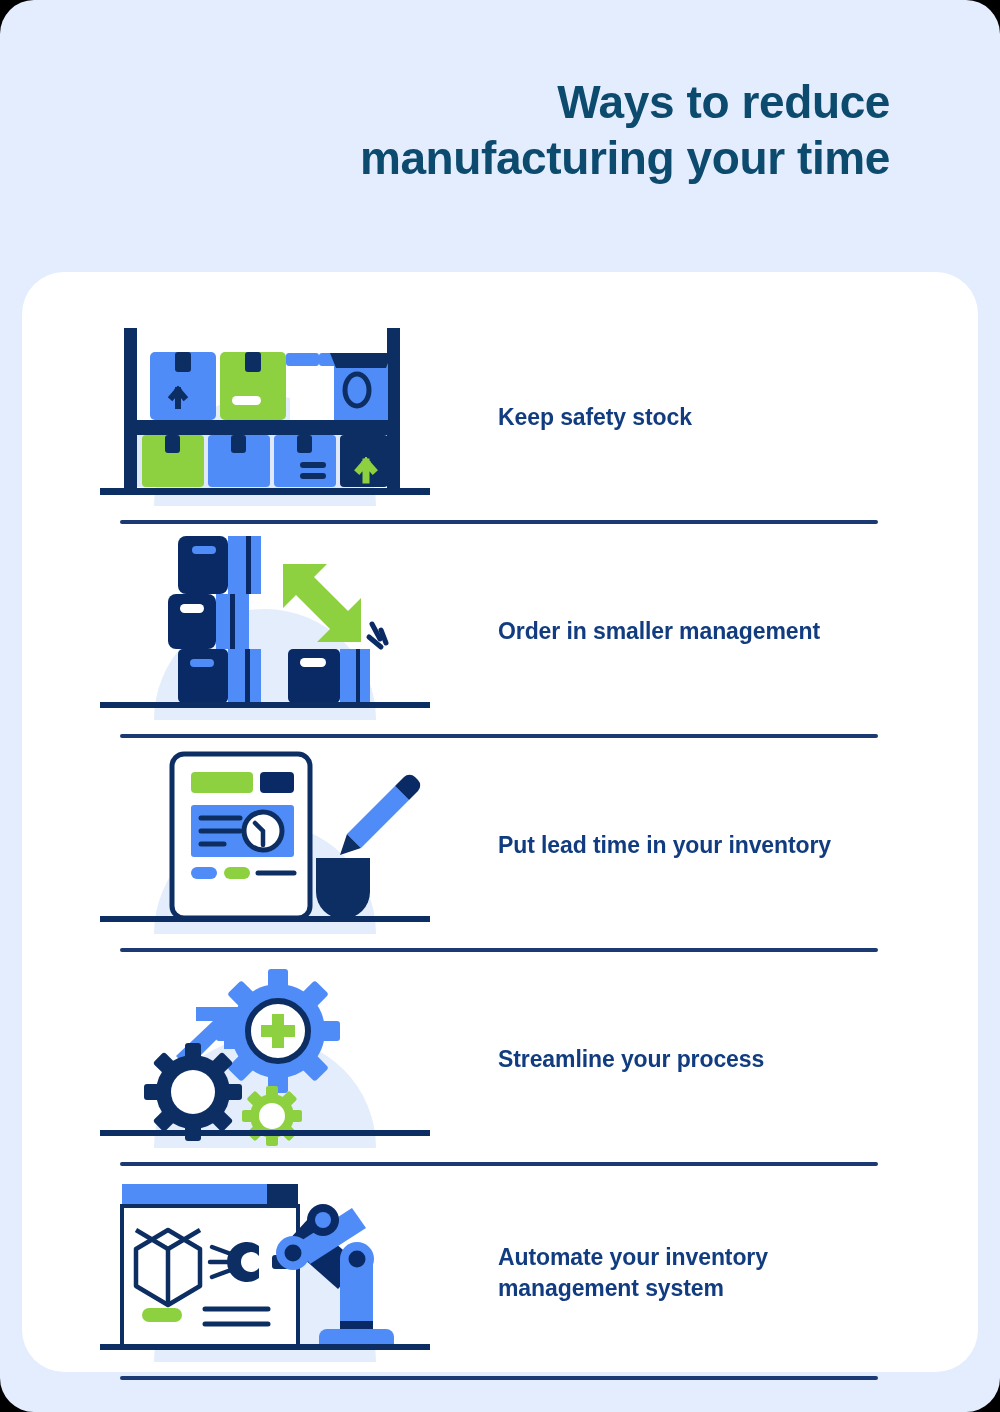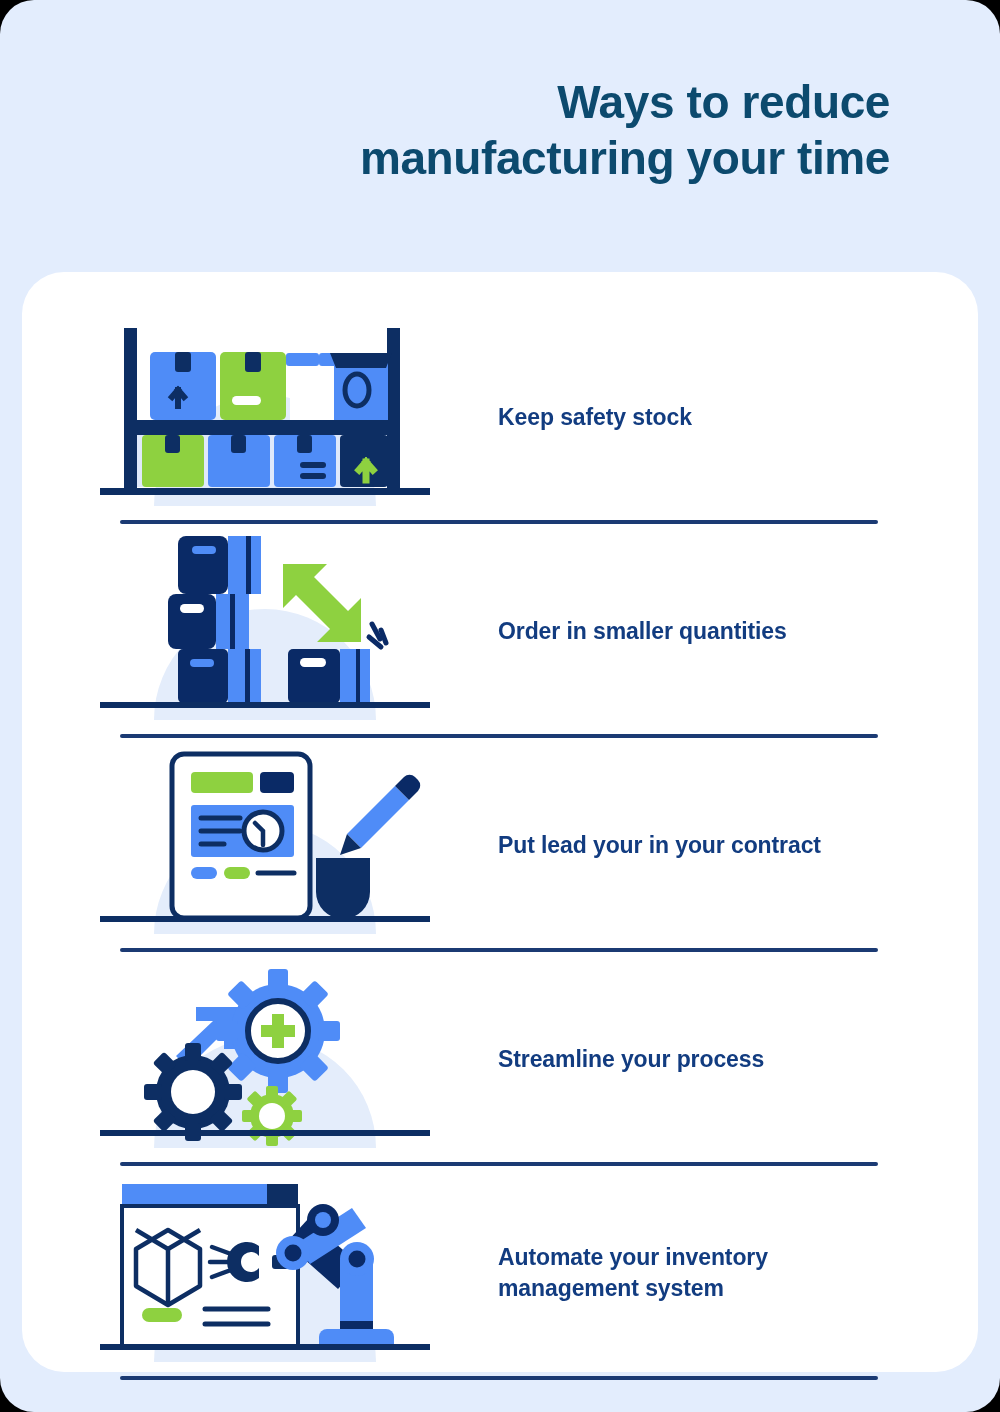--- a/index.html
+++ b/index.html
@@ -205,21 +205,21 @@
 
               <g stroke="#0a2a66" stroke-width="5" stroke-linecap="round">
                 <line x1="272" y1="100" x2="280" y2="115"></line>
                 <line x1="281" y1="106" x2="286" y2="119"></line>
                 <line x1="269" y1="113" x2="281" y2="123"></line>
               </g>
               <rect x="0" y="178" width="330" height="6" fill="#0d2e63"></rect>
             </svg>
           </div>
         </div>
-        <div class="label">Order in smaller quantities</div>
+        <div class="label">Order in smaller management</div>
         <div class="divider"></div>
       </div>
 
       <div class="row" style="top:466px;">
         <div class="art">
           <div class="arc"></div>
           <div class="svgwrap">
             <svg viewBox="0 0 330 196" width="330" height="196">
 
               <g>
@@ -243,21 +243,21 @@
                 <circle cx="163" cy="93" r="19" fill="#ffffff" stroke="#0d2e63" stroke-width="5"></circle>
                 <path d="M163 107 l0 -14 -8 -8" stroke="#0d2e63" stroke-width="4.5" fill="none" stroke-linecap="round"></path>
                 <rect x="91" y="129" width="26" height="12" rx="6" fill="#4f8cf7"></rect>
                 <rect x="124" y="129" width="26" height="12" rx="6" fill="#8ed140"></rect>
                 <line x1="158" y1="135" x2="194" y2="135" stroke="#0d2e63" stroke-width="5" stroke-linecap="round"></line>
               </g>
               <rect x="0" y="178" width="330" height="6" fill="#0d2e63"></rect>
             </svg>
           </div>
         </div>
-        <div class="label">Put lead your in your contract</div>
+        <div class="label">Put lead time in your inventory</div>
         <div class="divider"></div>
       </div>
 
       <div class="row" style="top:680px;border-radius:29px;">
         <div class="art">
           <div class="arc"></div>
           <div class="svgwrap">
             <svg viewBox="0 0 330 196" width="330" height="196">
 
               <g fill="#4f8cf7">

